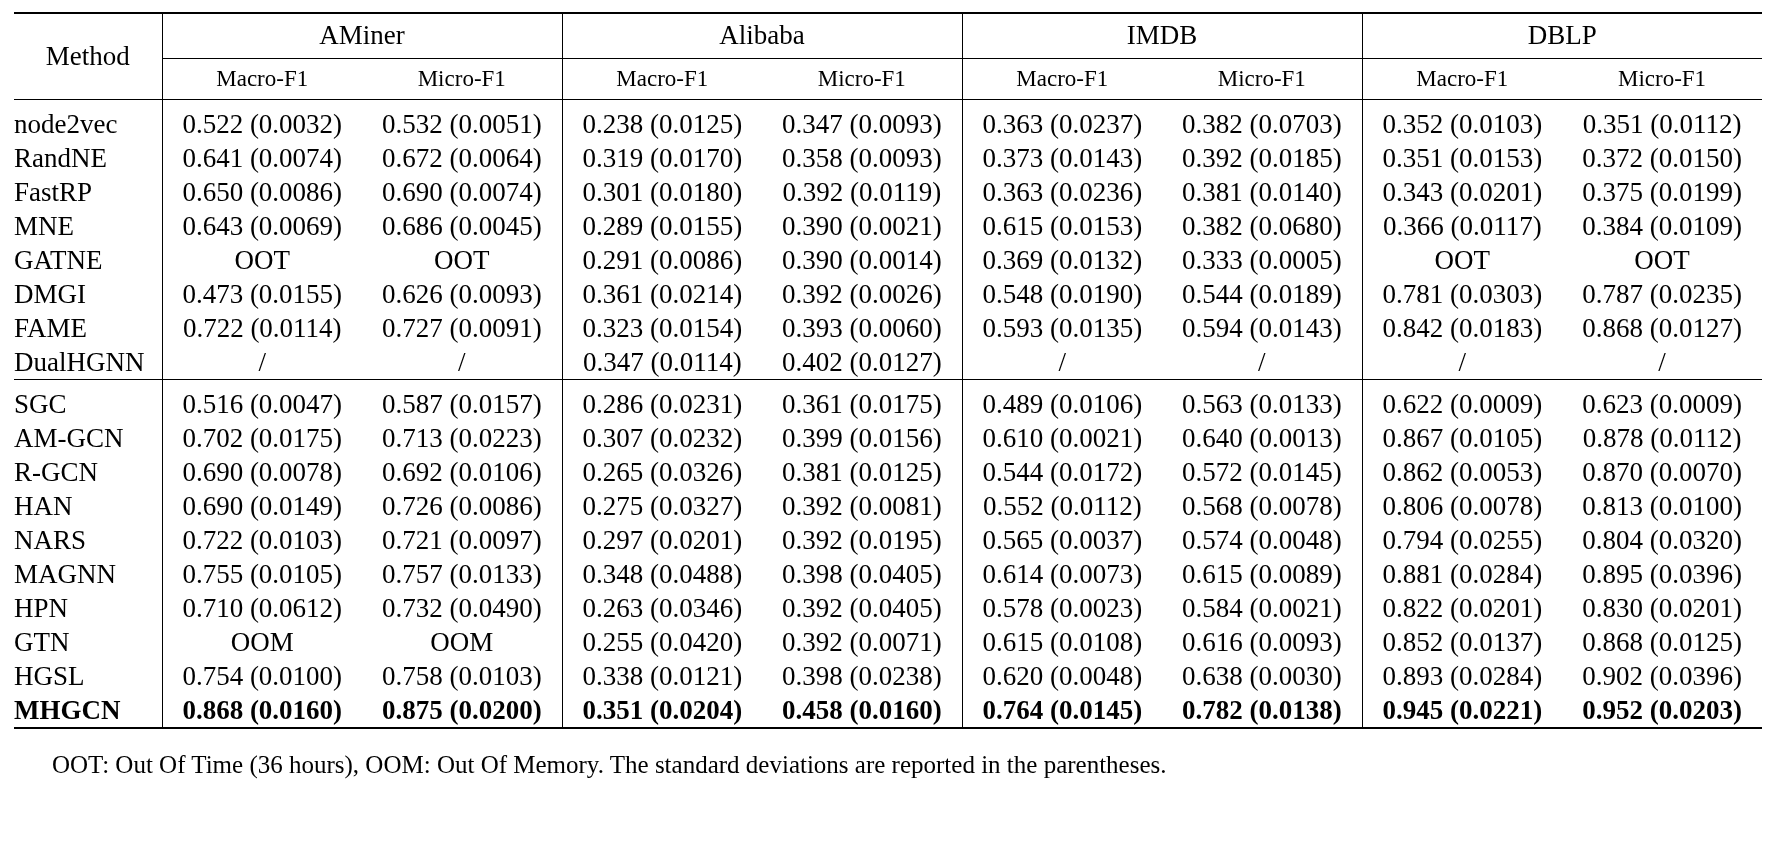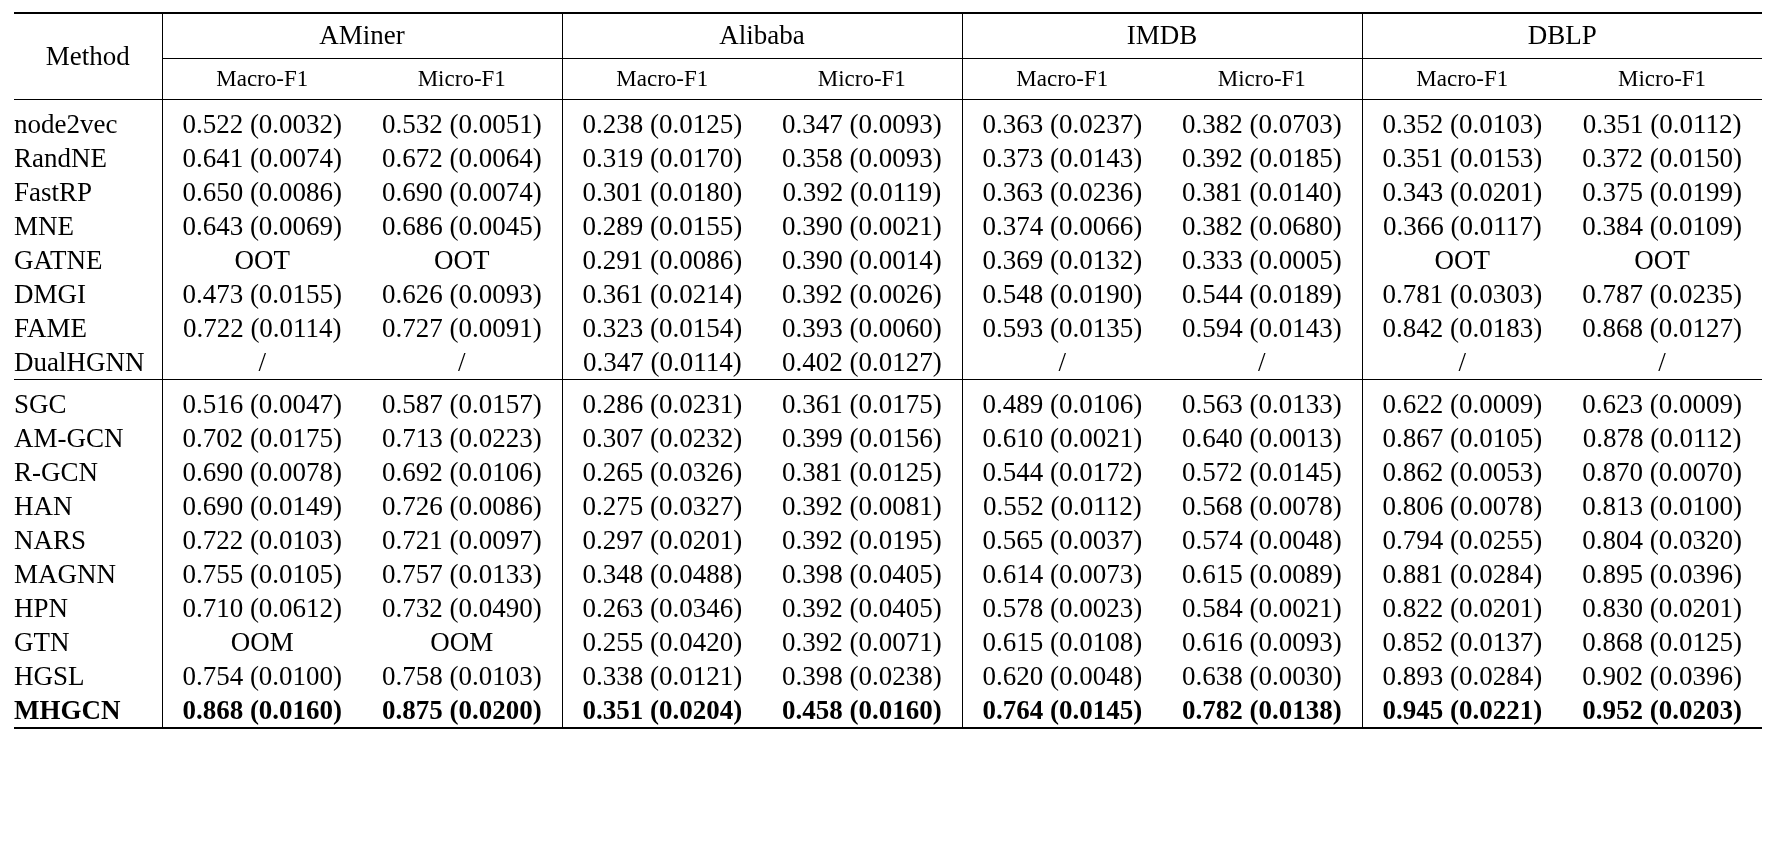--- a/index.html
+++ b/index.html
@@ -189,21 +189,21 @@
         <td class="val">0.381 (0.0140)</td>
         <td class="val vsep">0.343 (0.0201)</td>
         <td class="val">0.375 (0.0199)</td>
       </tr>
       <tr>
         <td class="method">MNE</td>
         <td class="val vsep">0.643 (0.0069)</td>
         <td class="val">0.686 (0.0045)</td>
         <td class="val vsep">0.289 (0.0155)</td>
         <td class="val">0.390 (0.0021)</td>
-        <td class="val vsep">0.374 (0.0066)</td>
+        <td class="val vsep">0.615 (0.0153)</td>
         <td class="val">0.382 (0.0680)</td>
         <td class="val vsep">0.366 (0.0117)</td>
         <td class="val">0.384 (0.0109)</td>
       </tr>
       <tr>
         <td class="method">GATNE</td>
         <td class="val vsep">OOT</td>
         <td class="val">OOT</td>
         <td class="val vsep">0.291 (0.0086)</td>
         <td class="val">0.390 (0.0014)</td>
@@ -377,13 +377,14 @@
           <td></td>
           <td></td>
           <td></td>
           <td></td>
           <td></td>
           <td></td>
       </tr>
     </tbody>
   </table>
 
+  <div class="footnote">OOT: Out Of Time (36 hours), OOM: Out Of Memory. The standard deviations are reported in the parentheses.</div>
 </div>
 
 </body></html>

